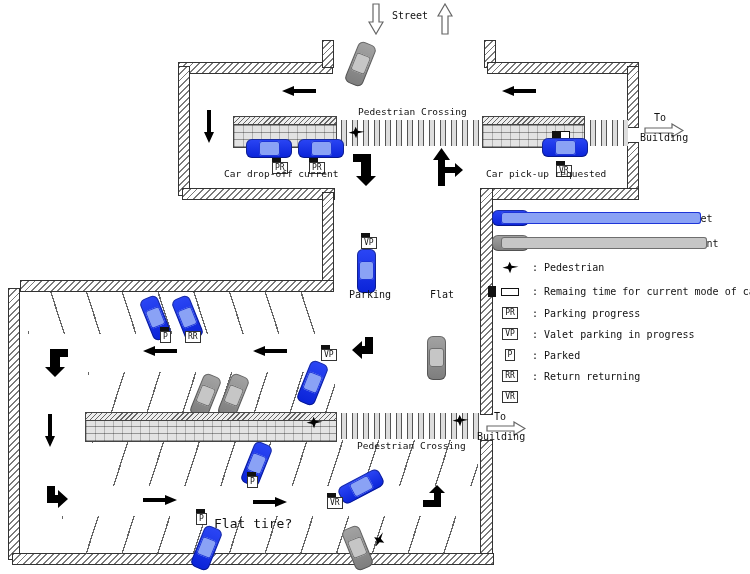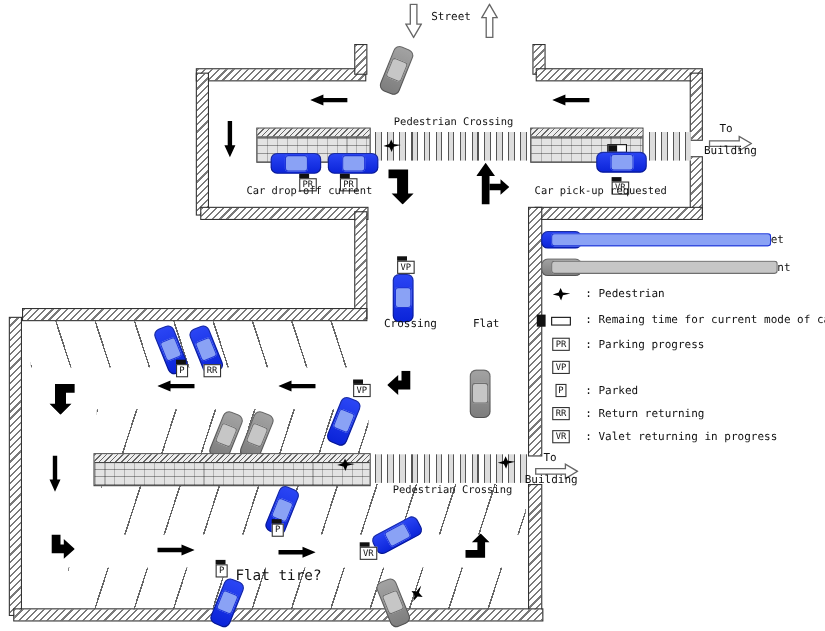--- a/index.html
+++ b/index.html
@@ -135,21 +135,21 @@
   <div class="lbl" style="left:224px;top:168px;font-size:9.5px">Car drop-off current</div>
 
   <div class="car h blue" style="left:542px;top:138px"></div>
   <div class="badge tb" style="left:556px;top:165px">VR</div>
   <div class="lbl" style="left:486px;top:168px;font-size:9.5px">Car pick-up requested</div>
 
   <div class="car v gray" style="left:351px;top:42px;transform:rotate(22deg)"></div>
 
   <div class="badge tb" style="left:361px;top:237px">VP</div>
   <div class="car v blue" style="left:357px;top:249px"></div>
-  <div class="lbl" style="left:349px;top:289px">Crossing</div>
+  <div class="lbl" style="left:349px;top:289px">Parking</div>
   <div class="lbl" style="left:430px;top:289px">Flat</div>
   <div class="car v gray" style="left:427px;top:336px"></div>
 
   <div class="plines sl-b" style="left:28px;top:292px;width:294px;height:42px"></div>
   <div class="plines sl-f" style="left:88px;top:372px;width:247px;height:41px"></div>
   <div class="plines sl-f" style="left:92px;top:440px;width:386px;height:46px"></div>
   <div class="plines sl-f" style="left:62px;top:516px;width:416px;height:38px"></div>
 
   <div class="car v blue" style="left:146px;top:296px;transform:rotate(-22deg)"></div>
   <div class="car v blue" style="left:178px;top:296px;transform:rotate(-22deg)"></div>
@@ -250,34 +250,34 @@
     <div class="lrow" style="top:101px">
       <span class="ic">
           <span class="badge inline">PR</span>
         </span>
       <span class="lt">: Parking progress</span>
       </div>
     <div class="lrow" style="top:122px">
       <span class="ic">
           <span class="badge inline">VP</span>
         </span>
+      <span class="lt">: Valet parking in progress</span>
       </div>
     <div class="lrow" style="top:143px">
       <span class="ic">
           <span class="badge inline">P</span>
         </span>
       <span class="lt">: Parked</span>
       </div>
     <div class="lrow" style="top:164px">
       <span class="ic">
           <span class="badge inline">RR</span>
         </span>
       <span class="lt">: Return returning</span>
       </div>
     <div class="lrow" style="top:185px">
       <span class="ic">
           <span class="badge inline">VR</span>
         </span>
-      <span class="lt">: Valet returning in progress</span>
       </div>
   </div>
 
 </div>
 
 </body></html>

